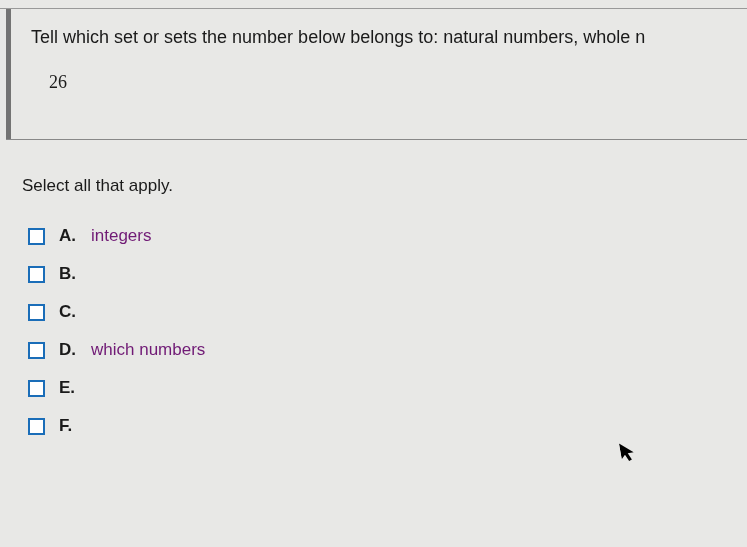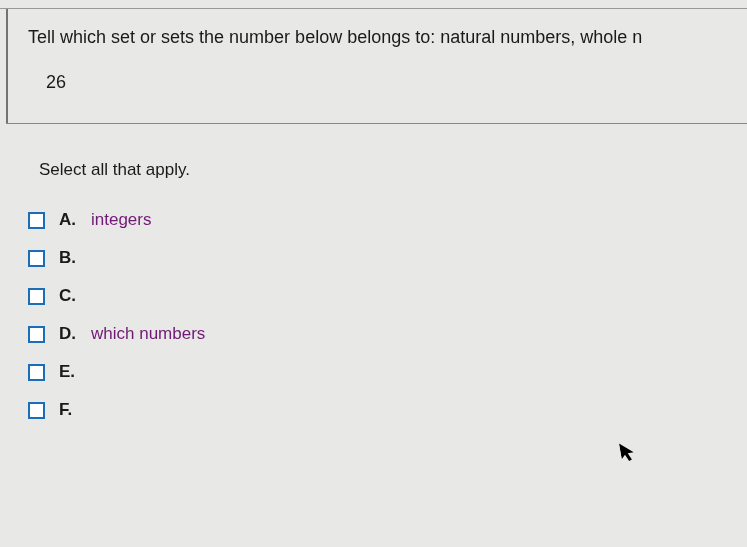--- a/index.html
+++ b/index.html
@@ -17,43 +17,44 @@
     }
     .content {
       padding: 0;
     }
     .top-border {
       border-top: 1px solid #999;
       margin-top: 8px;
     }
     .question-section {
       padding: 18px 20px 10px 20px;
-      border-left: 2px solid #737373;
+      border-left: 5px solid #737373;
       margin-left: 6px;
     }
     .question-text {
       font-size: 18px;
       color: #1a1a1a;
       white-space: nowrap;
       margin-bottom: 24px;
     }
     .number-value {
       font-size: 18px;
       color: #1a1a1a;
       padding-left: 18px;
-      margin-bottom: 20px;
+      margin-bottom: 36px;
+      font-family: Liberation Serif, serif;
     }
     .divider {
       border-top: 1px solid #888;
       margin: 0 0 36px 6px;
     }
     .instruction {
       font-size: 17px;
       color: #1a1a1a;
-      padding-left: 39px;
+      padding-left: 22px;
       margin-bottom: 30px;
     }
     .options {
       padding-left: 28px;
     }
     .option-row {
       display: flex;
       align-items: center;
       margin-bottom: 18px;
     }

